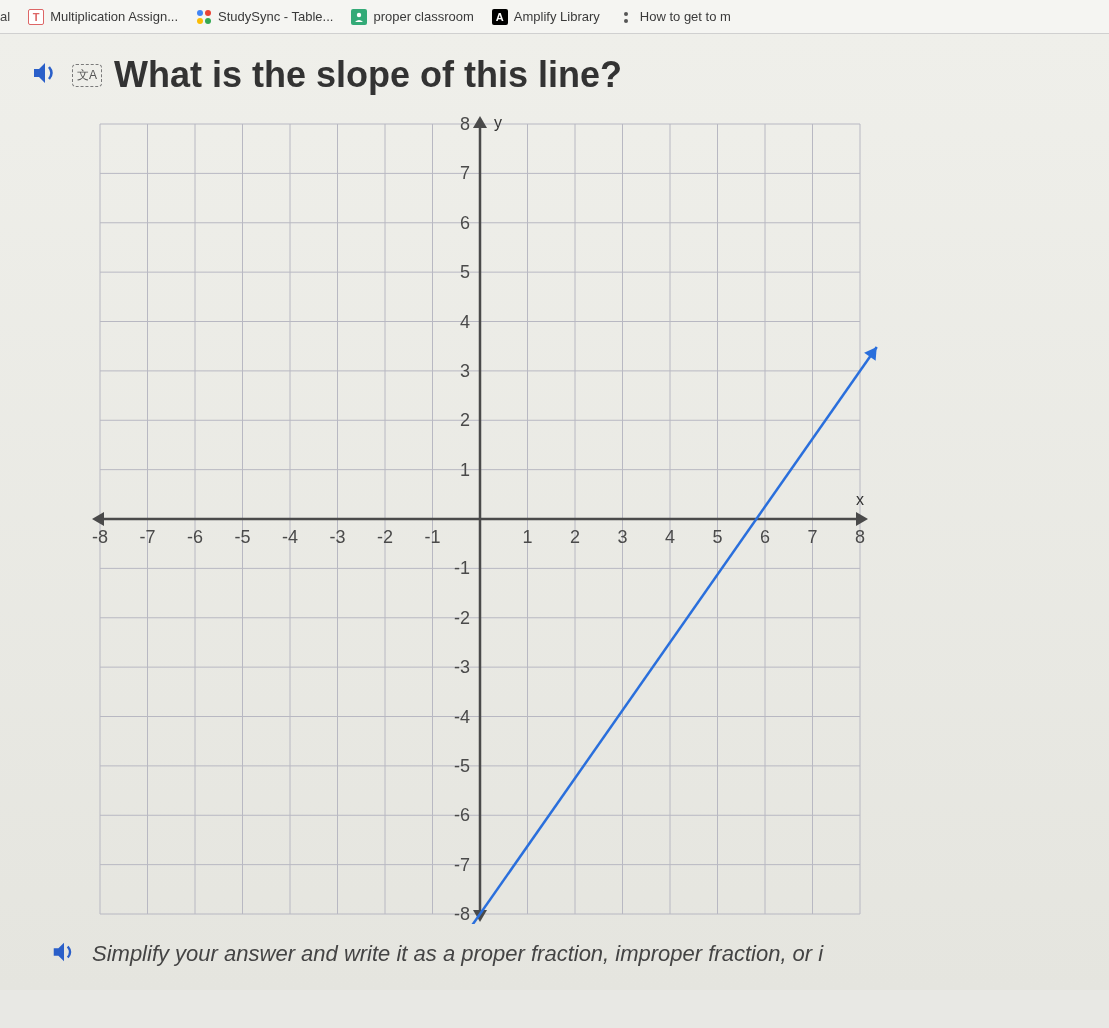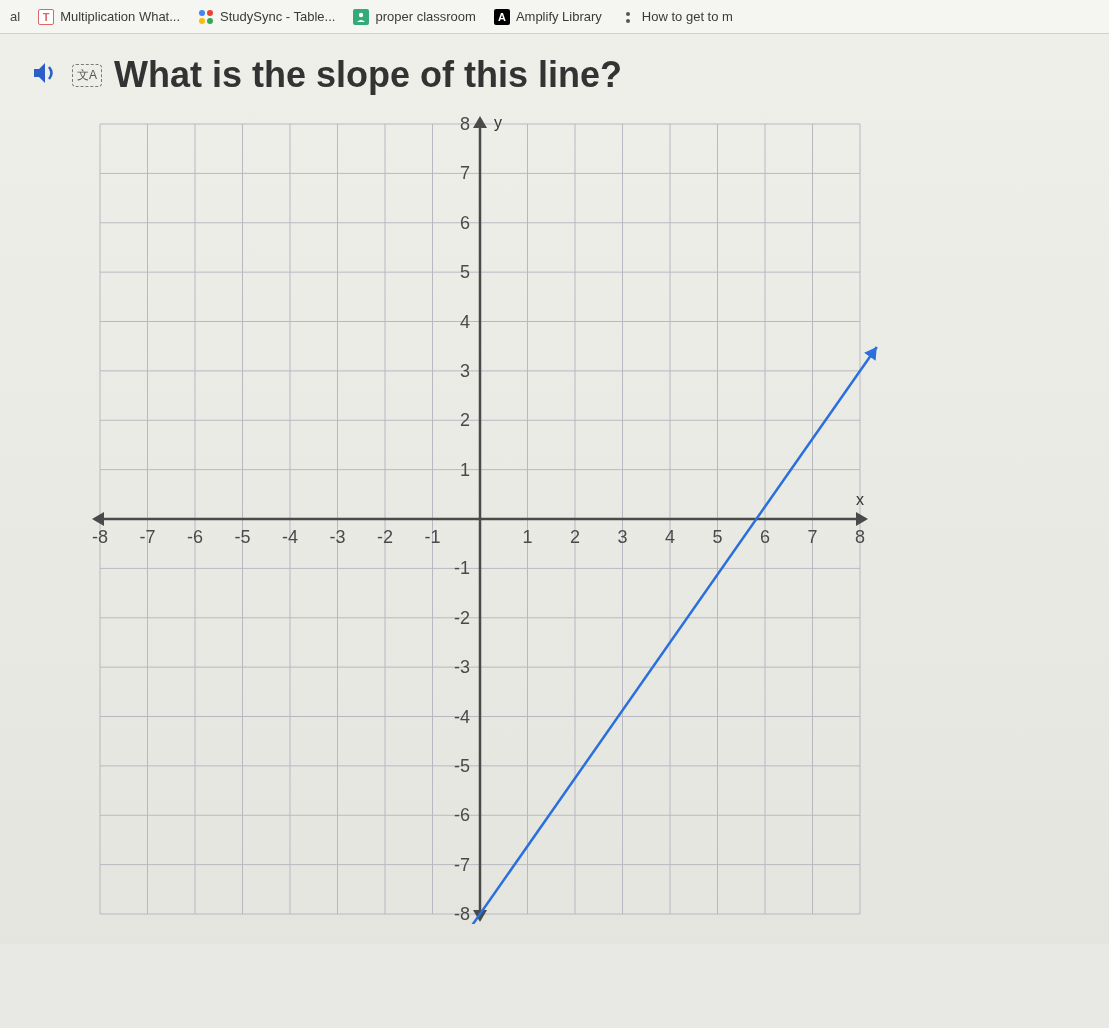--- a/index.html
+++ b/index.html
@@ -9,21 +9,21 @@
     width: 1109px;
     height: 1028px;
     overflow: hidden;
     position: relative;
   }
   .bookmark-bar {
     height: 34px;
     background: #f5f5f2;
     display: flex;
     align-items: center;
-    padding: 0 10px;
+    padding: 0 0;
     gap: 18px;
     border-bottom: 1px solid #d0d0d0;
     font-size: 13px;
     color: #3a3a3a;
   }
   .bm-item { display: flex; align-items: center; gap: 6px; cursor: pointer; white-space: nowrap; }
   .bm-favicon { width: 16px; height: 16px; display: flex; align-items: center; justify-content: center; font-size: 11px; font-weight: bold; border-radius: 2px; }
   .fav-a { color: #444; }
   .fav-t { background: #fff; border:1px solid #d66; color:#d66; }
   .fav-dots { display:grid; grid-template-columns:6px 6px; grid-template-rows:6px 6px; gap:2px; }
@@ -84,21 +84,21 @@
   }
 </style>
 </head>
 <body>
 
 <div class="bookmark-bar">
   <span class="fav-a">al</span>
 
   <div class="bm-item">
     <span class="bm-favicon fav-t">T</span>
-    <span>Multiplication What...</span>
+    <span>Multiplication Assign...</span>
   </div>
 
   <div class="bm-item">
     <span class="bm-favicon">
       <span class="fav-dots">
           <span></span>
           <span></span>
           <span></span>
           <span></span>
         </span>
@@ -222,14 +222,23 @@
         <text x="390" y="65.375" text-anchor="end" class="tick-label">7</text>
         <text x="390" y="16" text-anchor="end" class="tick-label">8</text>
         <text x="784" y="391" class="axis-name" text-anchor="end">x</text>
         <text x="414" y="14" class="axis-name">y</text>
         <line x1="383.23710661626114" y1="823.9588064974819" x2="796.7628933837387" y2="232.91619350251804" class="plot-line"></line>
         <polygon points="796.7628933837387,232.91619350251804 784.1480700253255,238.73566355021418 795.6191770571259,246.76147836647945" class="arrowhead-blue"></polygon>
         <polygon points="383.23710661626114,823.9588064974819 395.85192997467436,818.1393364497857 384.38082294287415,810.1135216335205" class="arrowhead-blue"></polygon>
       </svg>
   </div>
 
+  <div class="instruction-row">
+    <span class="speaker-icon">
+      <svg width="28" height="28" viewBox="0 0 30 30">
+        <path d="M4 11 L9 11 L15 5 L15 25 L9 19 L4 19 Z" fill="#2a5fc9"></path>
+        <path d="M19 9 Q24 15 19 21" stroke="#2a5fc9" stroke-width="2.5" fill="none"></path>
+      </svg>
+    </span>
+    <span class="instruction-text">Simplify your answer and write it as a proper fraction, improper fraction, or i</span>
+  </div>
 
 </div>
 
 </body></html>

